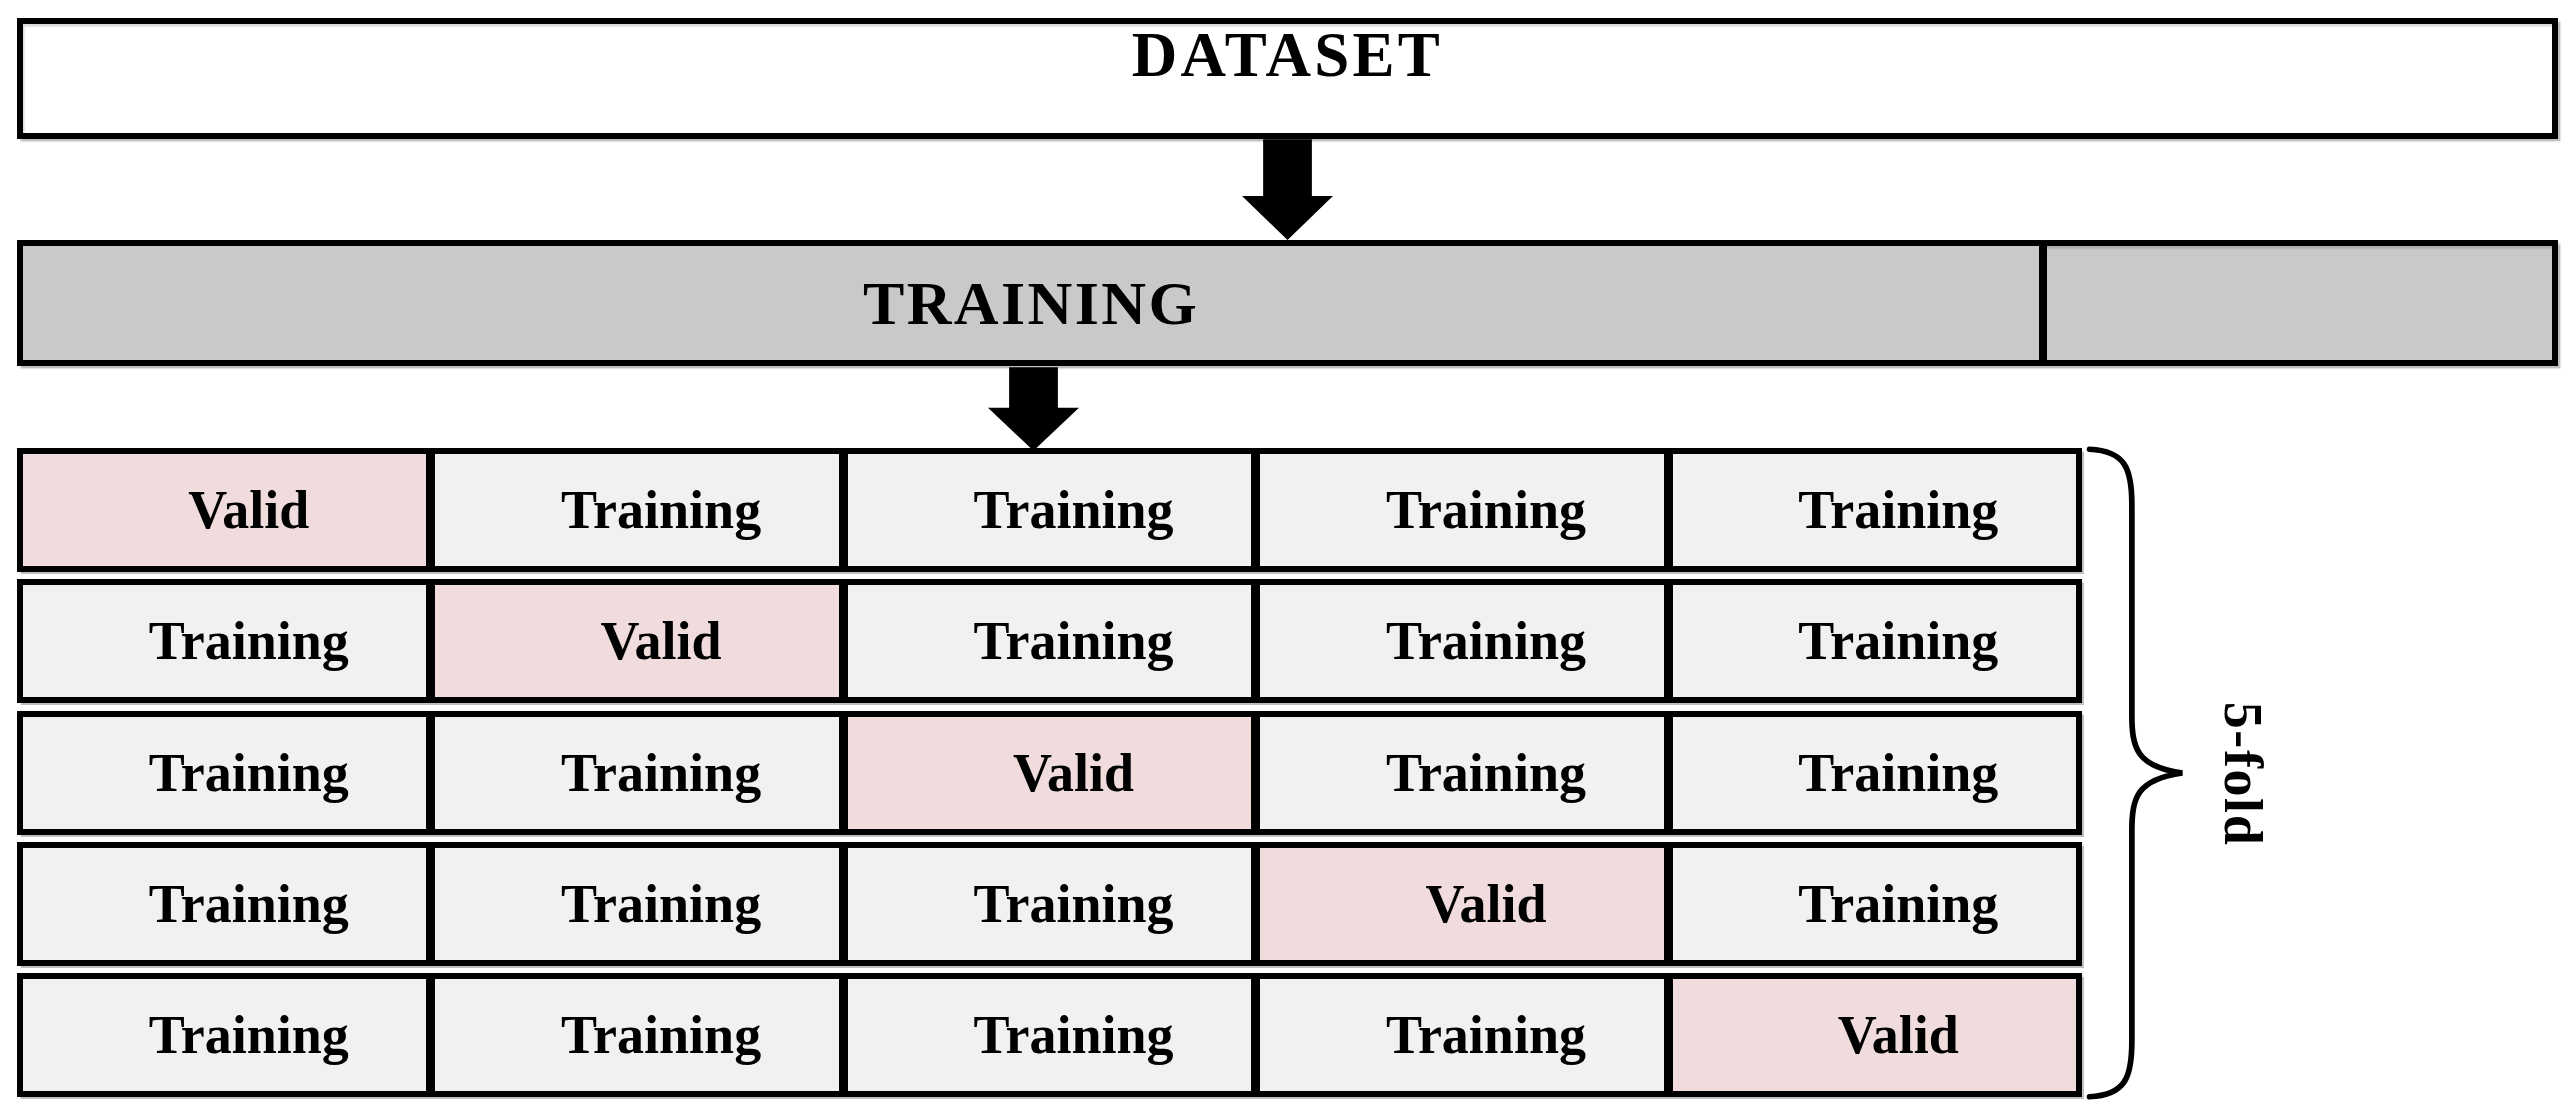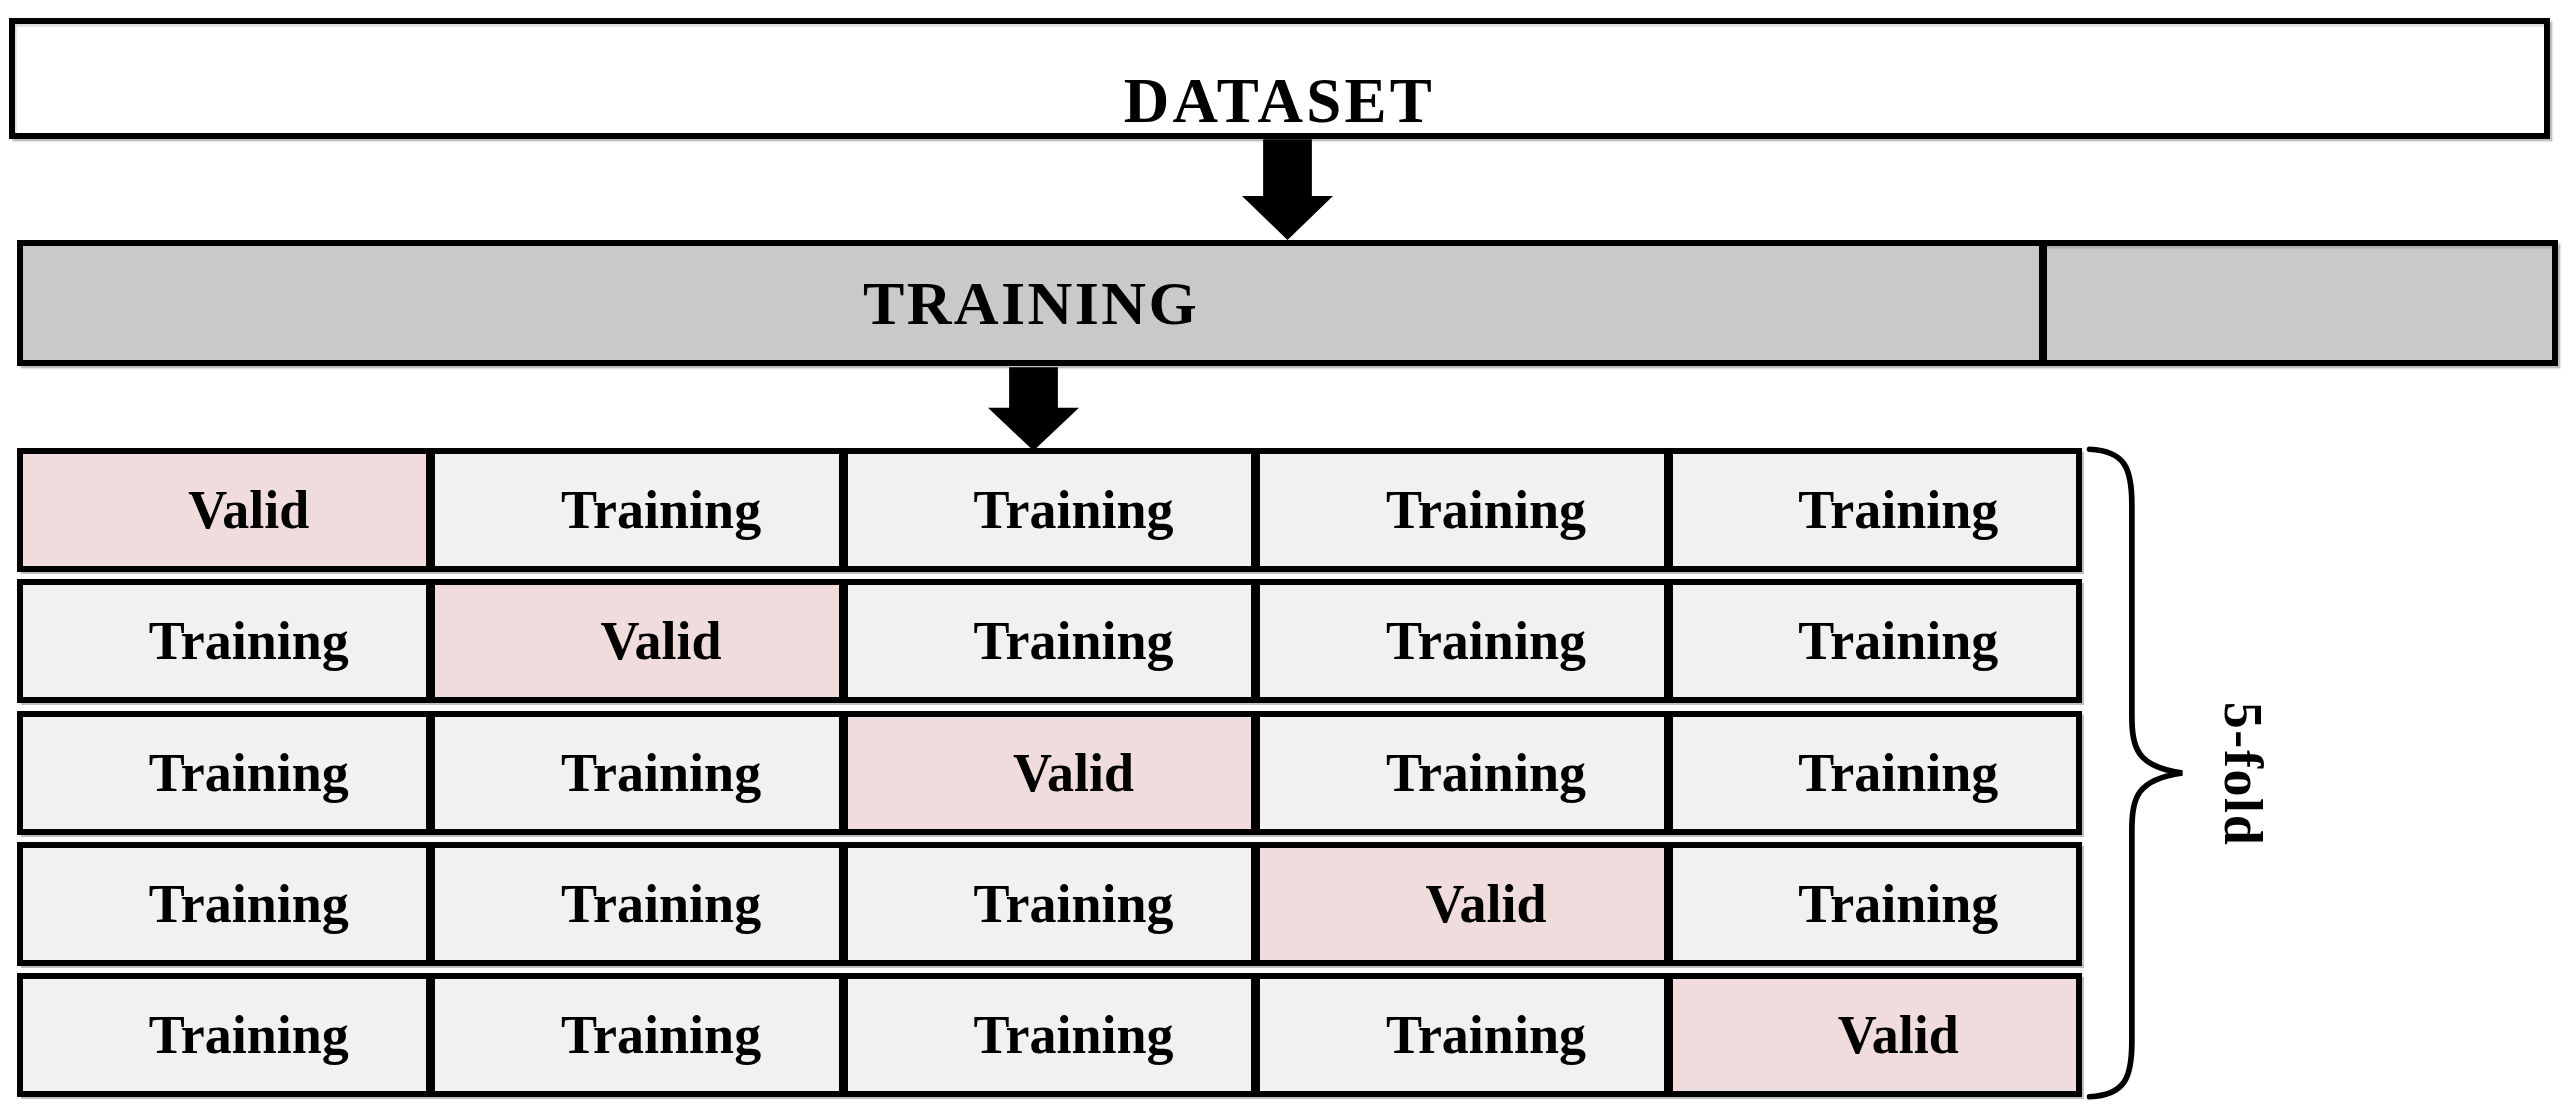--- a/index.html
+++ b/index.html
@@ -21,24 +21,24 @@
     overflow:hidden;
     font-family:"Liberation Serif","DejaVu Serif",serif;
     font-weight:bold;
     color:#000;
   }
   .shadowed{
     box-shadow:3.3px 3.3px 1.6px var(--shadow), inset 1.6px 2.4px 1.6px rgba(0,0,0,0.15);
   }
   
   .dataset-box{
-    position:absolute;left:9px;top:18px;width:2541px;height:121px;
+    position:absolute;left:17px;top:18px;width:2541px;height:121px;
     border:6.5px solid var(--border);
     background:var(--dataset-fill);
-    display:flex;align-items:flex-end;justify-content:center;
+    display:flex;align-items:flex-start;justify-content:center;
   }
   .dataset-box .label{
     font-size:63px;letter-spacing:3.3px;line-height:1;
   }
   
   .block-arrow{position:absolute;}
   
   .split-bar{
     position:absolute;left:17px;top:240px;width:2541px;height:126px;
     border:6.5px solid var(--border);

